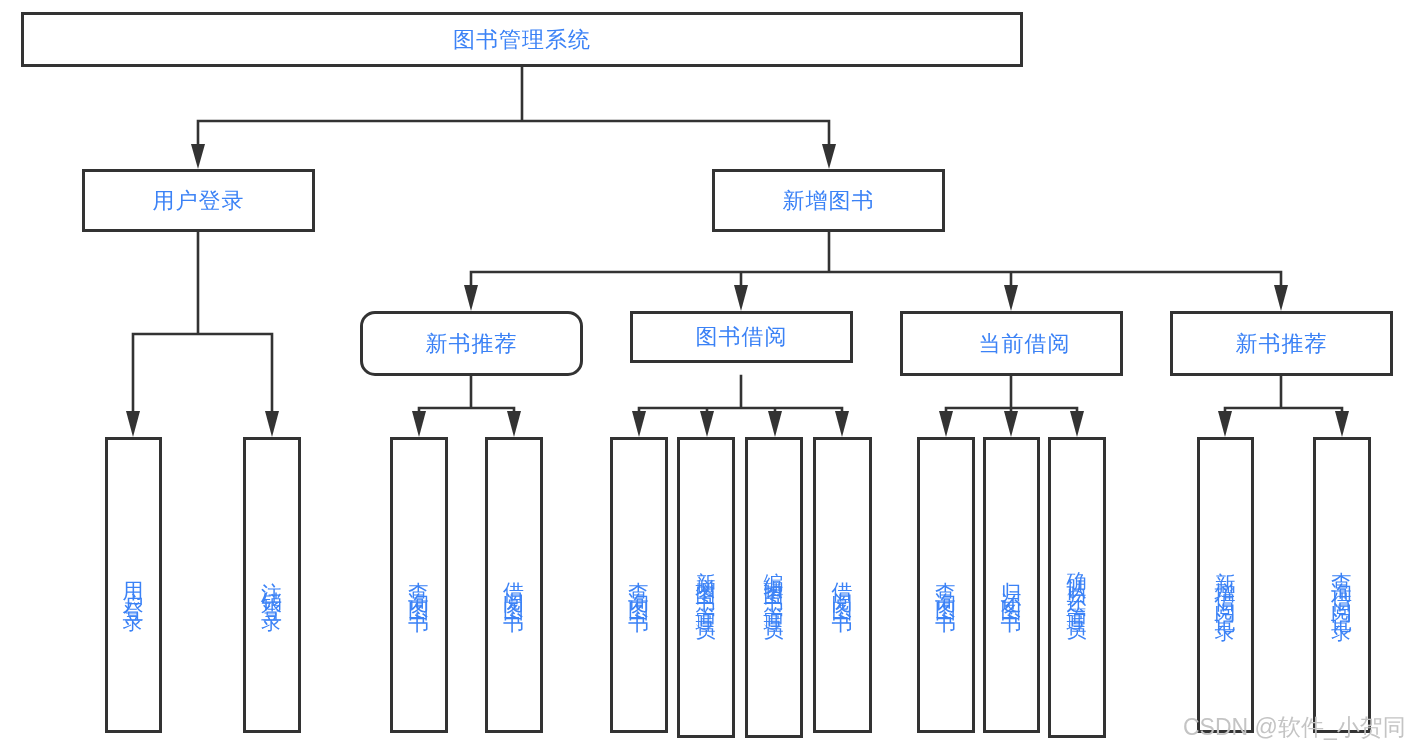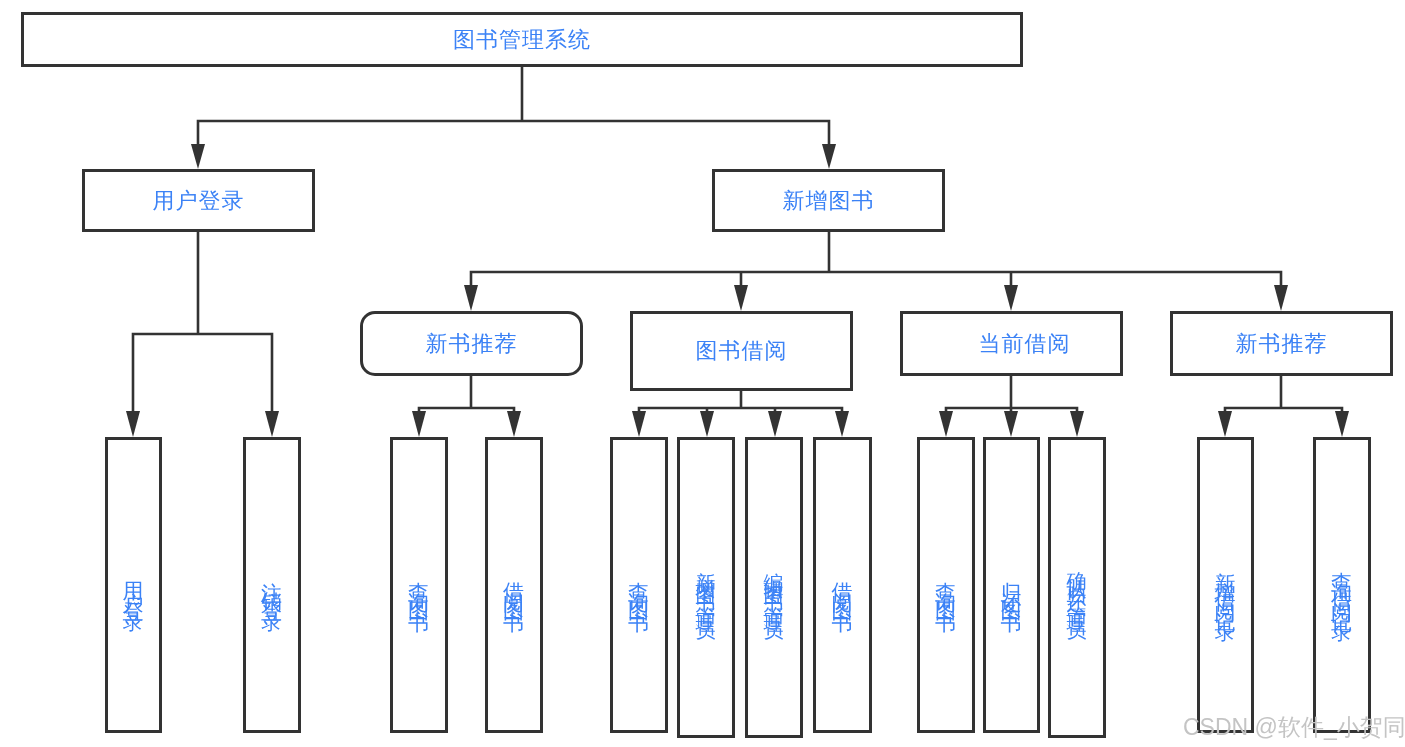--- a/index.html
+++ b/index.html
@@ -108,21 +108,21 @@
   <div class="node node-h" style="left:82px; top:169px; width:233px; height:63px;">
     <span>用户登录</span>
   </div>
   <div class="node node-h" style="left:712px; top:169px; width:233px; height:63px;">
     <span>新增图书</span>
   </div>
 
   <div class="node node-h" style="left:360px; top:311px; width:223px; height:65px;border-radius:15px;">
     <span>新书推荐</span>
   </div>
-  <div class="node node-h" style="left:630px; top:311px; width:223px; height:80px;">
+  <div class="node node-h" style="left:630px; top:311px; width:223px; height:52px;">
     <span>图书借阅</span>
   </div>
   <div class="node node-h" style="left:900px; top:311px; width:223px; height:65px;padding-left:26px;">
     <span>当前借阅</span>
   </div>
   <div class="node node-h" style="left:1170px; top:311px; width:223px; height:65px;">
     <span>新书推荐</span>
   </div>
 
   <div class="node node-v" style="left:105px; top:437px; width:57px; height:296px;">

